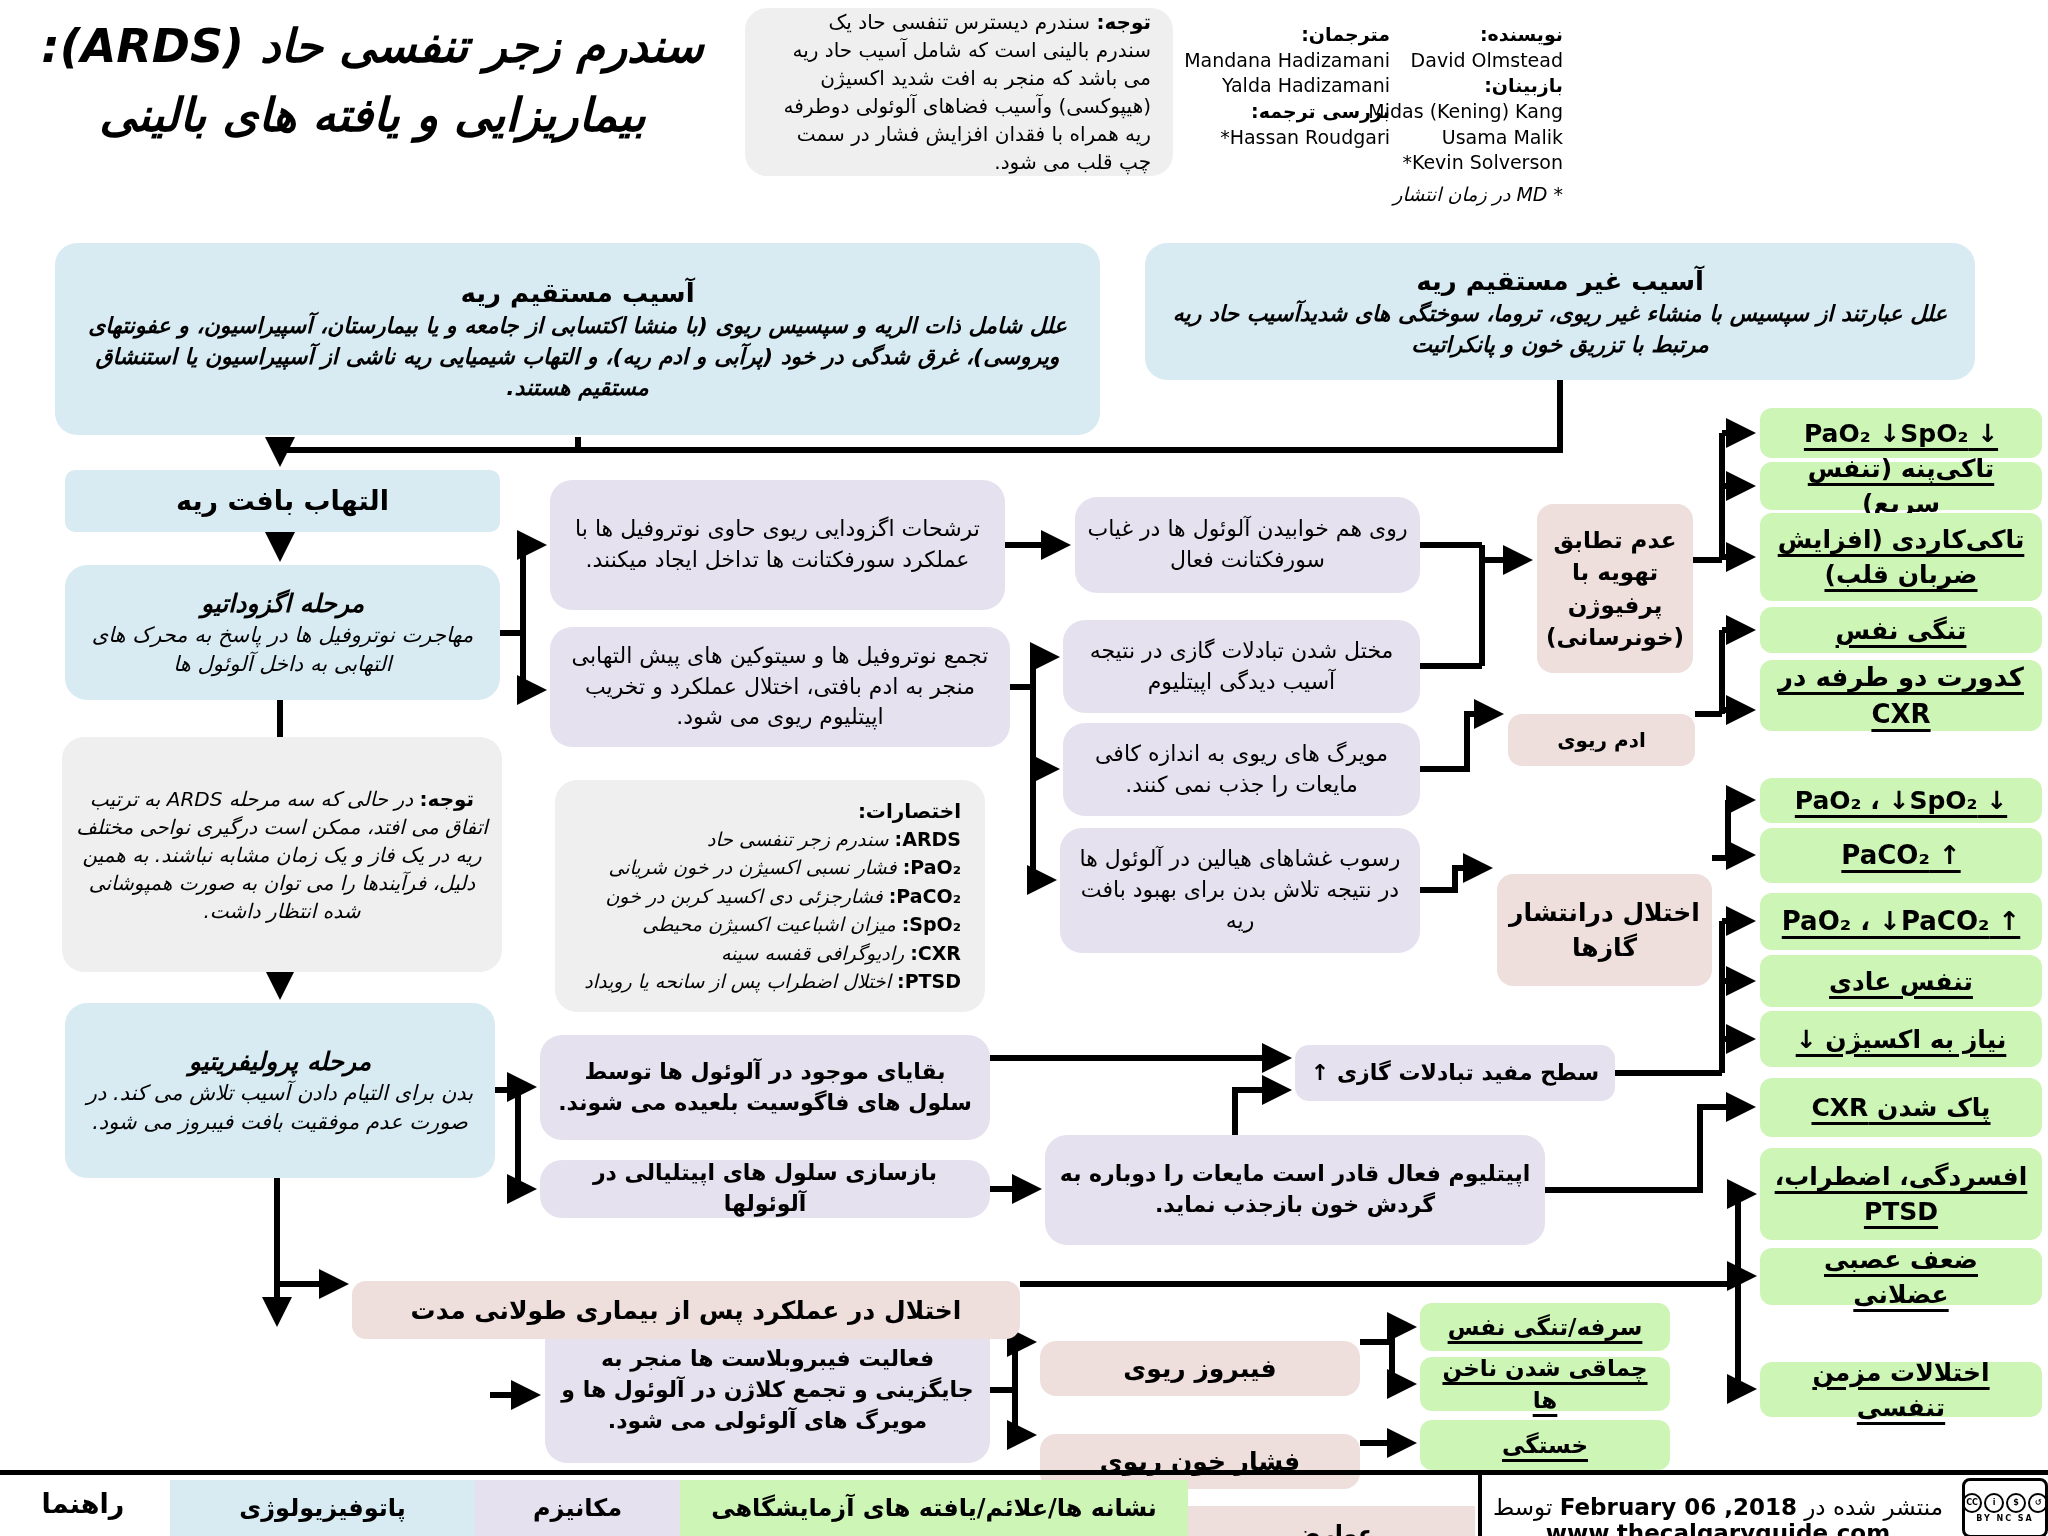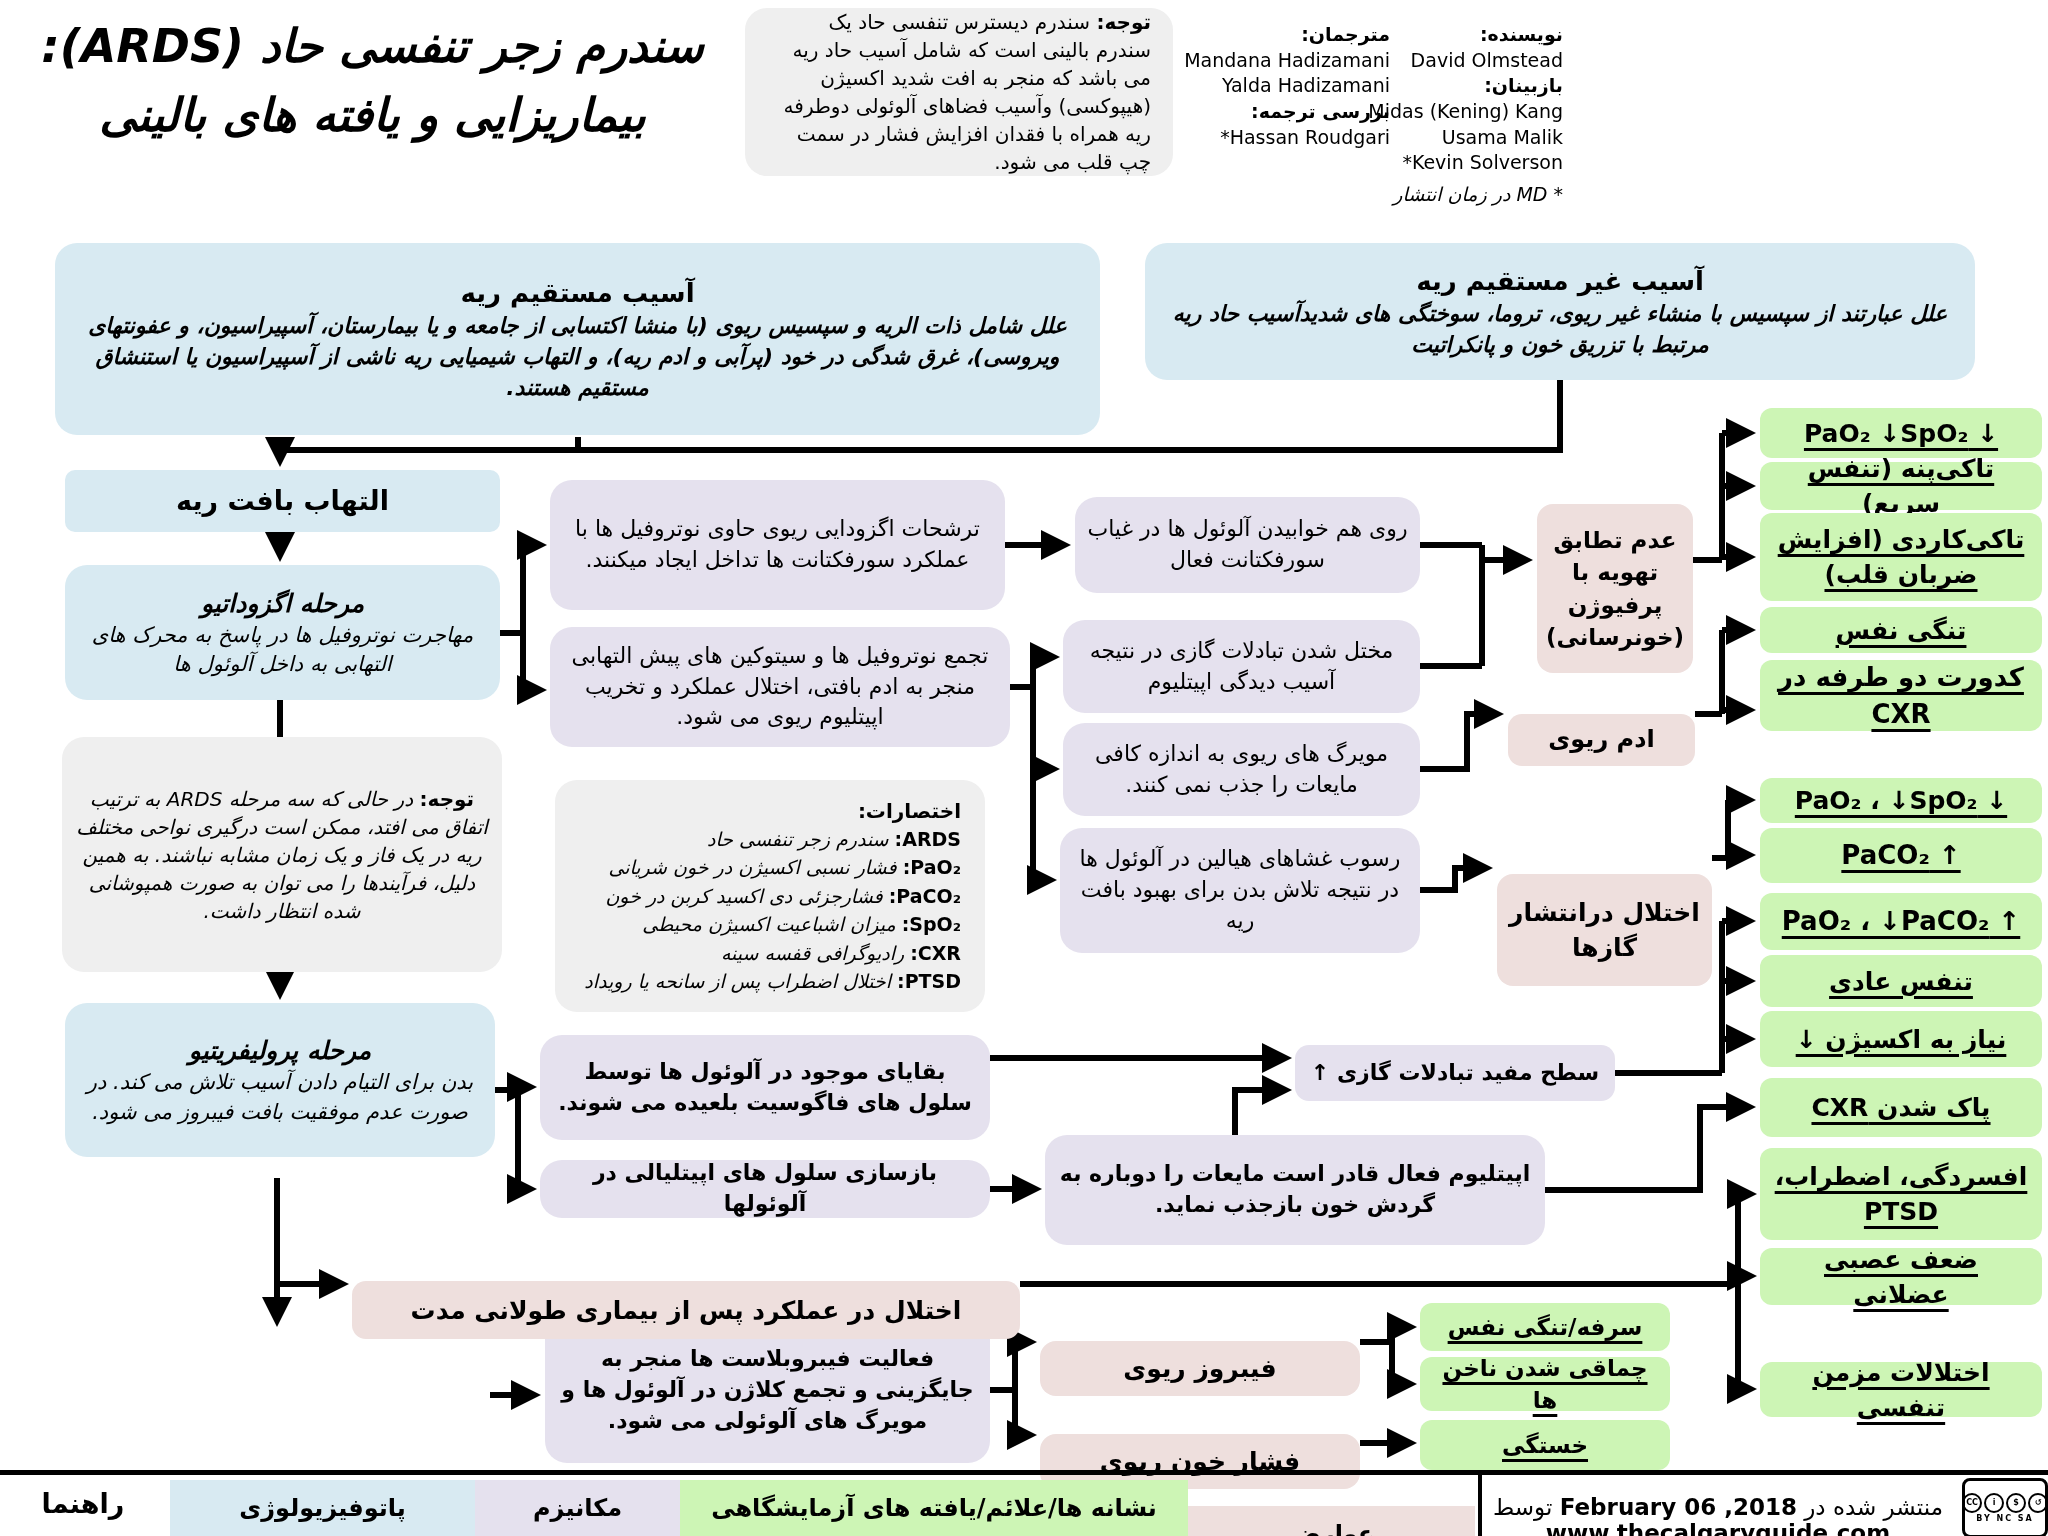--- a/index.html
+++ b/index.html
@@ -10,21 +10,21 @@
   .blue{background:#d8eaf2;}
   .gray{background:#efefef;}
   .purple{background:#e5e1ee;}
   .pink{background:#eedfdd;margin-top:26px;}
   .green{background:#cdf5b5;border-radius:12px;font-weight:700;font-size:25px;}
   .green .u{text-decoration:underline;text-decoration-thickness:2.5px;text-underline-offset:6px;}
   .sq{border-radius:10px;}
   .bt{font-weight:700;}
   .it{font-style:italic;}
   .sz20{font-size:20px;} .sz21{font-size:21px;} .sz22{font-size:22px;} .sz23{font-size:23px;}
-  .sz24{font-size:24px;} .sz25{font-size:25px;} .sz26{font-size:26px;} .sz27{font-size:27px;}
+  .sz24{font-size:20px;} .sz25{font-size:25px;} .sz26{font-size:26px;} .sz27{font-size:27px;}
   .w500{font-weight:500;}
   .credcol{position:absolute;direction:rtl;text-align:right;font-size:19px;line-height:1.35;z-index:1;}
   .credcol div{white-space:nowrap;}
   #page-title{position:absolute;left:15px;top:12px;width:715px;direction:rtl;text-align:center;
       font-size:46px;font-weight:700;font-style:italic;line-height:1.5;z-index:1;}
   .abbr-line{display:block;width:100%;text-align:right;direction:rtl;font-size:19px;font-style:italic;line-height:1.5;}
   .abbr-line b{font-style:normal;font-weight:700;}
   .abbr-line b::after{content:":";}
   .note-label{font-weight:700;font-style:normal;}
   #legend-rule{position:absolute;left:0;top:1470px;width:2048px;height:5px;background:#000;z-index:1;}
@@ -168,21 +168,21 @@
     <div class="it sz21 w500">مهاجرت نوتروفیل ها در پاسخ به محرک های التهابی به داخل آلوئول ها</div>
   </div>
 
   <div class="box gray sz20 it" style="left:62px;top:737px;width:440px;height:235px;">
     <div>
       <span class="note-label">توجه:</span>
       <span>در حالی که سه مرحله ARDS به ترتیب اتفاق می افتد، ممکن است درگیری نواحی مختلف ریه در یک فاز و یک زمان مشابه نباشند. به همین دلیل، فرآیندها را می توان به صورت همپوشانی شده انتظار داشت.</span>
     </div>
   </div>
 
-  <div class="box blue" style="left:65px;top:1003px;width:430px;height:154px;">
+  <div class="box blue" style="left:65px;top:1003px;width:430px;height:175px;">
     <div class="bt it sz25">مرحله پرولیفریتیو</div>
     <div class="it sz21 w500">بدن برای التیام دادن آسیب تلاش می کند. در صورت عدم موفقیت بافت فیبروز می شود.</div>
   </div>
 
 
   <div class="box gray" style="left:555px;top:780px;width:430px;height:232px;align-items:flex-end;padding:10px 24px;">
     <div class="bt sz20" style="width:100%;text-align:right;direction:rtl;">اختصارات:</div>
     <div class="abbr-line"><b>ARDS</b> <span>سندرم زجر تنفسی حاد</span></div>
     <div class="abbr-line"><b>PaO₂</b> <span>فشار نسبی اکسیژن در خون شریانی</span></div>
     <div class="abbr-line"><b>PaCO₂</b> <span>فشارجزئی دی اکسید کربن در خون</span></div>

